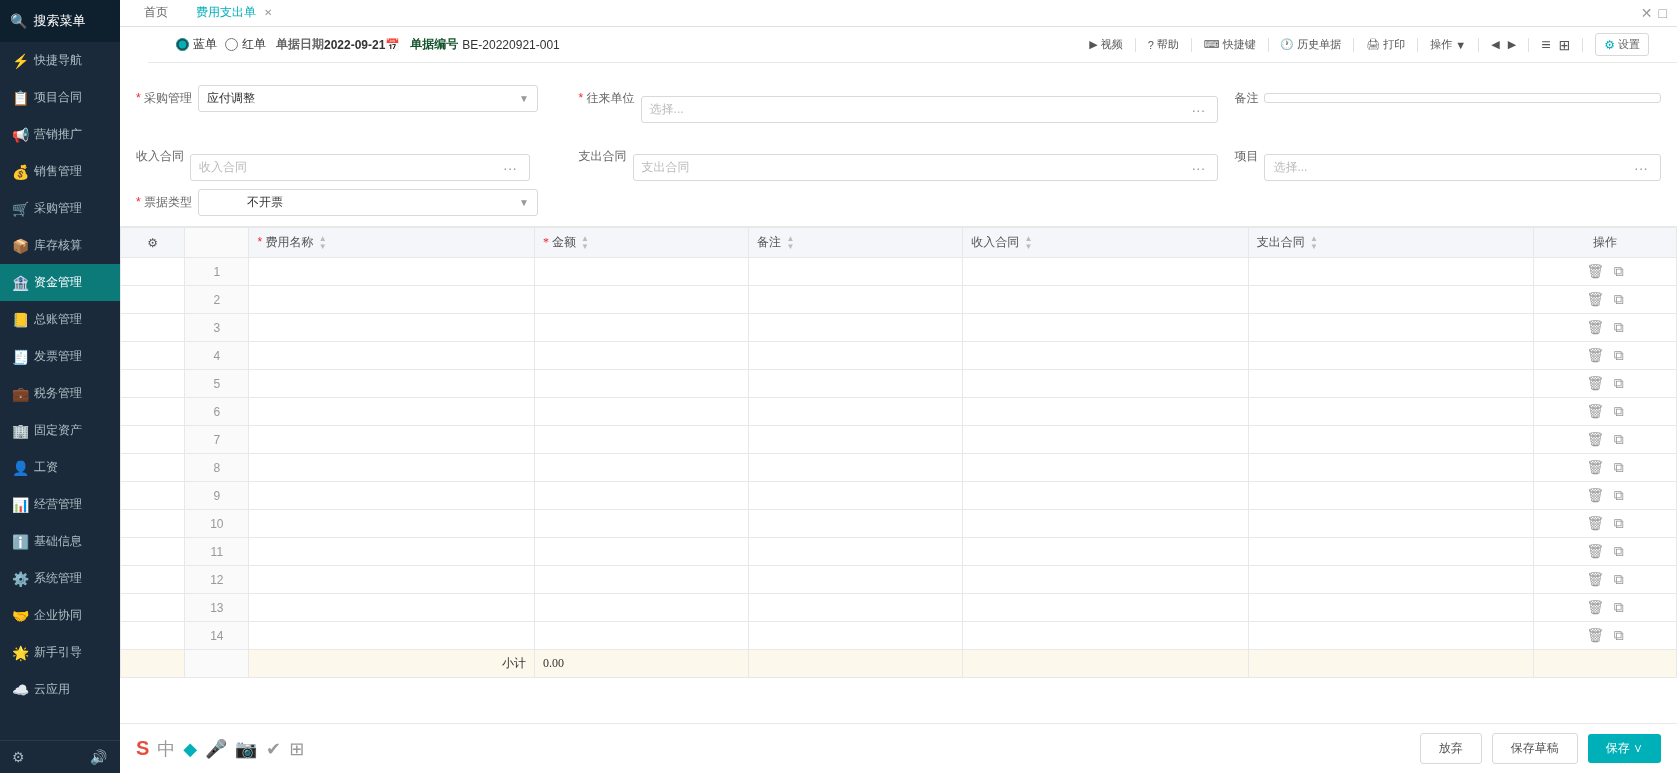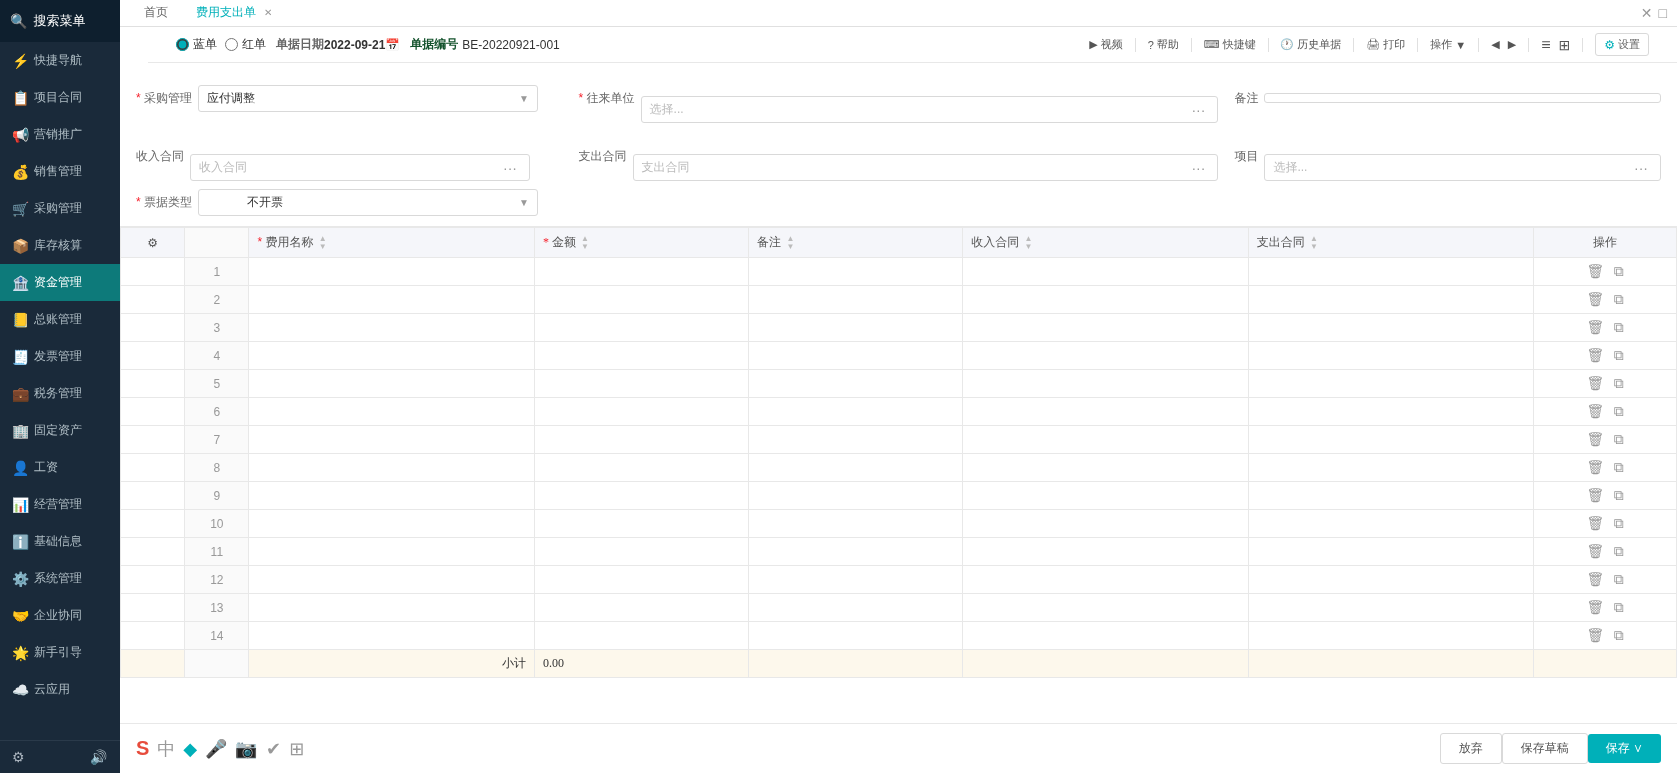--- a/index.html
+++ b/index.html
@@ -74,21 +74,21 @@
     .expense-table .subtotal-row { background: #fdf8ec; }
     .expense-table .subtotal-row td { color: #333; }
     .expense-table .subtotal-label { text-align: right; color: #666; }
     .expense-table .subtotal-amount { color: #333; font-weight: 500; }
     .op-btn { background: none; border: none; cursor: pointer; color: #999; font-size: 14px; padding: 0 3px; }
 
     
     .bottom-bar { background: #fff; border-top: 1px solid #e8e8e8; padding: 8px 16px; display: flex; align-items: center; justify-content: space-between; flex-shrink: 0; height: 50px; }
     .bottom-bar-icons { display: flex; align-items: center; gap: 8px; }
     .bottom-icon { font-size: 18px; color: #999; cursor: pointer; }
-    .bottom-actions { display: flex; align-items: center; }
+    .bottom-actions { display: flex; align-items: center; gap: 10px; }
     .btn-discard { border: 1px solid #d9d9d9; background: #fff; padding: 6px 18px; border-radius: 3px; cursor: pointer; font-size: 12px; color: #555; }
     .btn-draft { border: 1px solid #d9d9d9; background: #fff; padding: 6px 18px; border-radius: 3px; cursor: pointer; font-size: 12px; color: #555; }
     .btn-save { background: #00b0b9; color: #fff; border: none; padding: 6px 18px; border-radius: 3px; cursor: pointer; font-size: 12px; display: flex; align-items: center; gap: 4px; }
 
     
     ::-webkit-scrollbar { width: 6px; height: 6px; }
     ::-webkit-scrollbar-track { background: #f1f1f1; }
     ::-webkit-scrollbar-thumb { background: #ccc; border-radius: 3px; }
 
     

